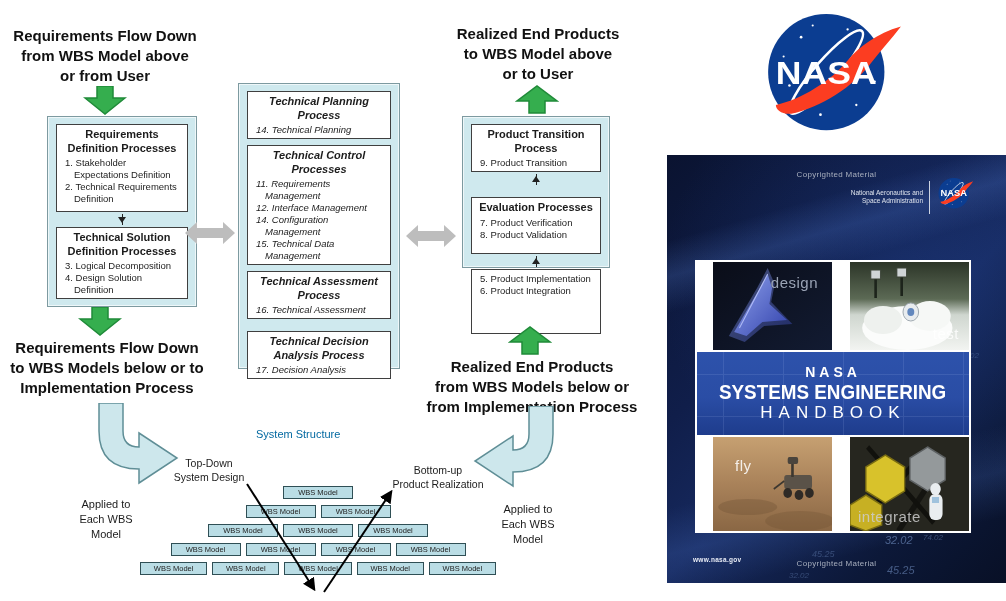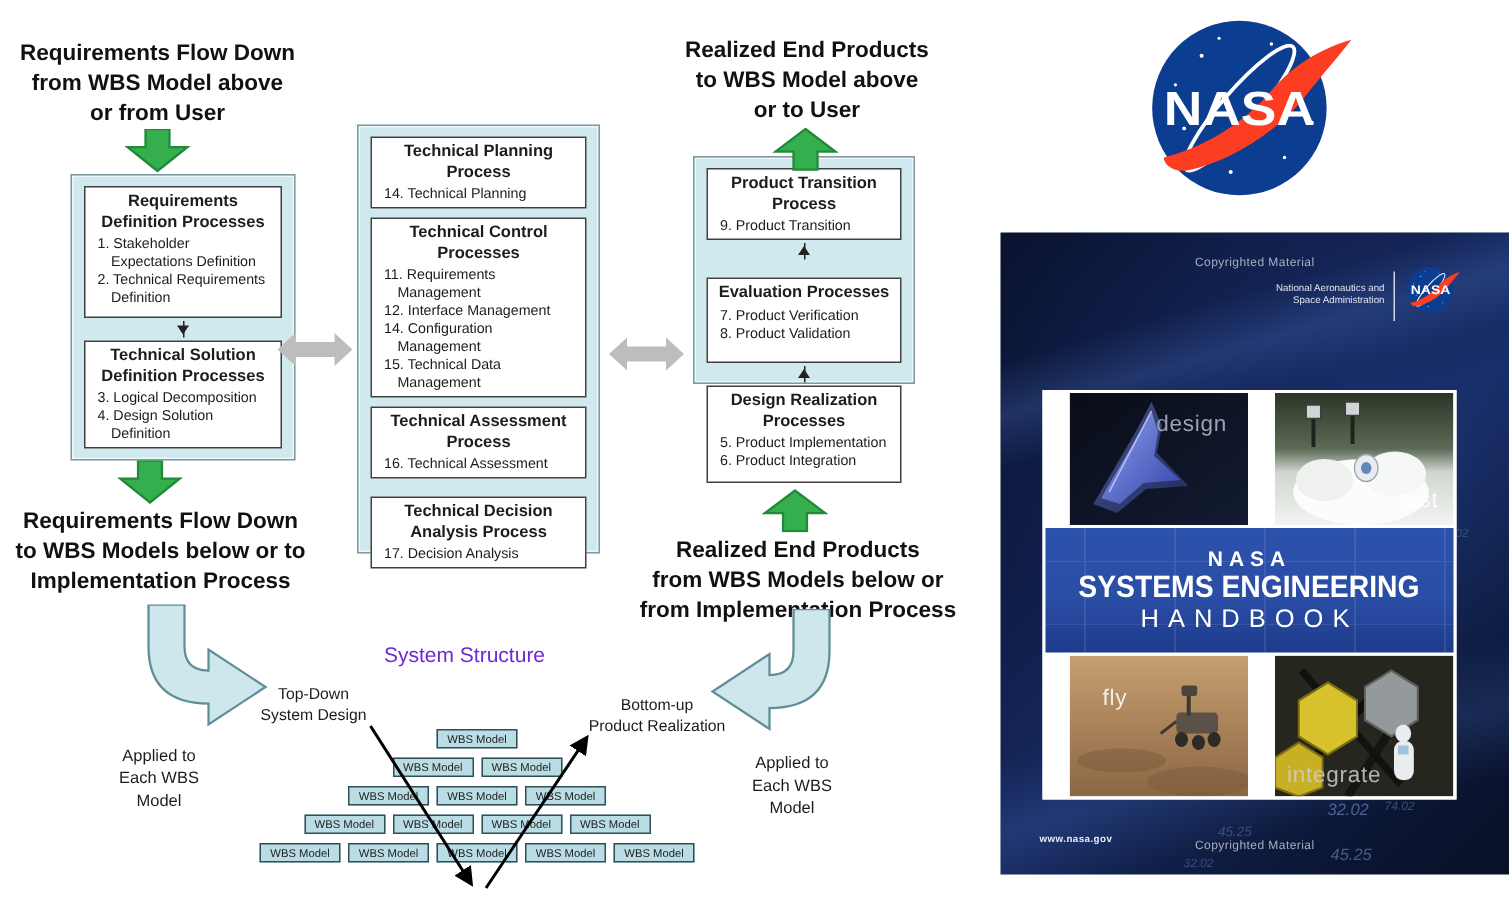--- a/index.html
+++ b/index.html
@@ -11,43 +11,43 @@
 
   
   .pcol{position:absolute;background:#cfe9ee;border:1.5px solid #7d9aa0;box-sizing:border-box;
         padding:7px 8px;box-shadow:inset 0 0 0 1px #eef7f9;}
   .pbox{background:#fff;border:1px solid #3f3f3f;box-sizing:border-box;padding:3px 4px 2px 4px;}
   .pbox-title{font-weight:bold;font-size:11px;line-height:13.5px;text-align:center;margin-bottom:2px;}
   .pbox-item{font-size:9.5px;line-height:12px;padding-left:13px;text-indent:-9px;}
   #left-col{left:47px;top:116px;width:150px;height:191px;}
   #left-col > :nth-child(1){min-height:88px;}
   #left-col > :nth-child(3){min-height:72px;}
-  #mid-col{left:238px;top:83px;width:162px;height:286px;}
+  #mid-col{left:238px;top:83px;width:162px;height:286px;font-style:italic;}
   #mid-col > :nth-child(1){min-height:46px;margin-bottom:6px;}
   #mid-col > :nth-child(2){min-height:110px;margin-bottom:6px;}
   #mid-col > :nth-child(3){min-height:48px;margin-bottom:6px;}
   #mid-col > :nth-child(4){min-height:46px;margin-top:12px;}
-  #right-col{left:462px;top:104px;width:148px;height:152px;}
+  #right-col{left:462px;top:116px;width:148px;height:152px;}
   #right-col > :nth-child(1){min-height:47px;}
   #right-col > :nth-child(3){min-height:57px;margin-top:10px;}
   #right-col > :nth-child(5){min-height:65px;}
 
   .conn{position:relative;height:15px;width:20px;margin:0 auto;}
   .conn::before{content:"";position:absolute;left:50%;top:2px;bottom:2px;width:1px;background:#222;}
   .conn-down::after{content:"";position:absolute;left:50%;bottom:0;margin-left:-4px;
                     border:4px solid transparent;border-top:6px solid #222;}
   .conn-up::after{content:"";position:absolute;left:50%;top:0;margin-left:-4px;
                   border:4px solid transparent;border-bottom:6px solid #222;}
 
   
-  .ss-title{font-size:14px;color:#6d28d9;}
+  .ss-title{font-size:11px;color:#0369a1;}
   .ss-label{font-size:10.5px;line-height:14px;text-align:center;white-space:pre-line;}
   .applied{font-size:11px;line-height:15px;text-align:center;white-space:pre-line;}
   .wbs-row{display:flex;justify-content:center;gap:5px;margin-bottom:6px;}
-  .wbs-box{width:54px;height:13px;background:#badde5;border:1px solid #2f4f55;box-sizing:border-box;
+  .wbs-box{width:70px;height:13px;background:#badde5;border:1px solid #2f4f55;box-sizing:border-box;
            font-size:7.5px;line-height:11px;text-align:center;color:#222;}
 
   
   .cover{position:absolute;left:667px;top:155px;width:339px;height:428px;overflow:hidden;
          background:linear-gradient(135deg,#0a1330 0%,#101e4a 35%,#16295e 55%,#0c1838 80%,#081026 100%);}
   .streak{position:absolute;pointer-events:none;}
   .s1{left:-60px;top:30px;width:520px;height:70px;transform:rotate(-16deg);
       background:linear-gradient(rgba(90,130,220,0),rgba(96,140,230,.22),rgba(90,130,220,0));}
   .s2{left:-40px;top:300px;width:520px;height:90px;transform:rotate(-14deg);
       background:linear-gradient(rgba(80,120,210,0),rgba(86,130,220,.18),rgba(80,120,210,0));}
@@ -170,21 +170,20 @@
         <div class="pbox-item">9. Product Transition</div>
       </div>
       <div class="conn conn-up"></div>
       <div class="pbox">
         <div class="pbox-title">Evaluation Processes</div>
         <div class="pbox-item">7. Product Verification</div>
         <div class="pbox-item">8. Product Validation</div>
       </div>
       <div class="conn conn-up"></div>
       <div class="pbox">
-        <div class="pbox-title">Design Realization Processes</div>
         <div class="pbox-item">5. Product Implementation</div>
         <div class="pbox-item">6. Product Integration</div>
       </div>
     </div>
 
   <div class="abs cap" style="left:440px;top:24px;width:196px;">Realized End Products
 to WBS Model above
 or to User</div>
 
   <svg class="abs" style="left:515px;top:85px;" width="44" height="29" viewBox="0 0 44 29">

